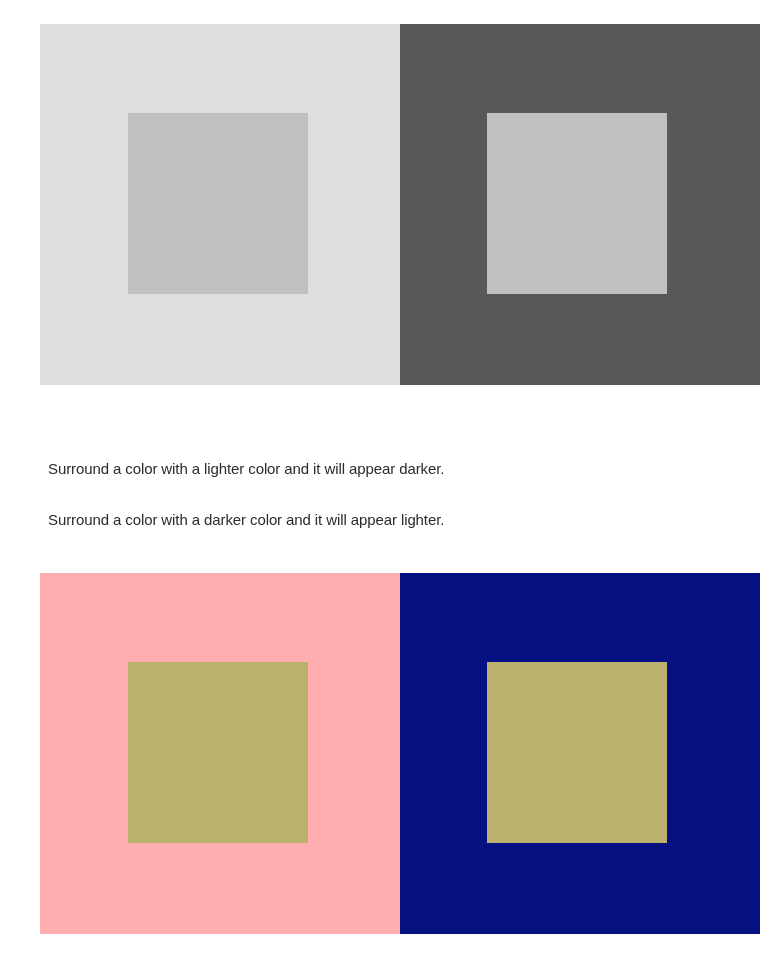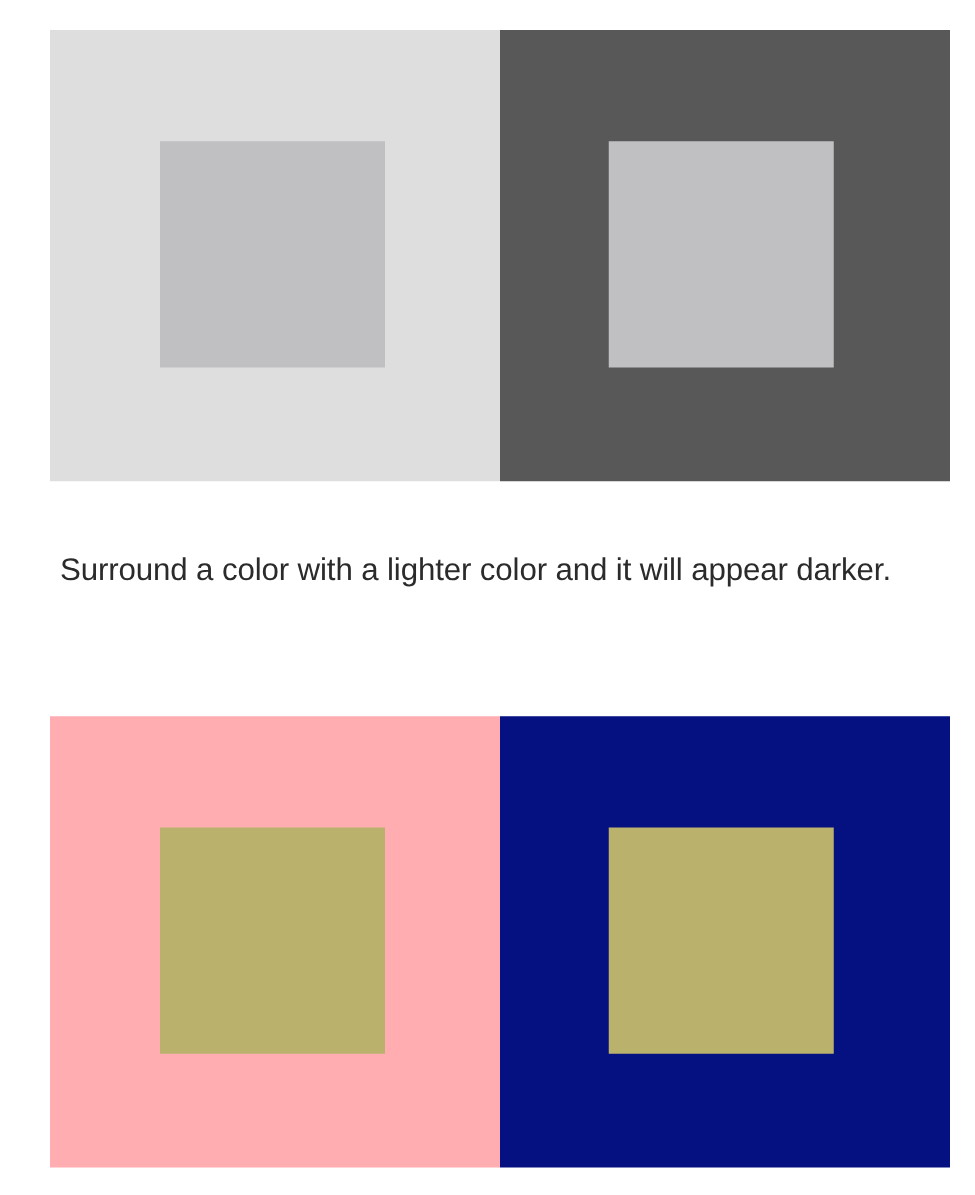--- a/index.html
+++ b/index.html
@@ -48,43 +48,45 @@
   }
 
   .caption {
     position: absolute;
     left: 48px;
     top: 437px;
     width: 712px;
   }
 
   .caption-line {
-    font-size: 25px;
+    font-size: 15px;
     line-height: 39px;
     color: #2B2B2B;
     white-space: nowrap;
     letter-spacing: -0.1px;
+    margin-top: 12px;
   }
 </style>
 </head>
 <body>
 
 <div class="figure" id="figure-top">
 
   <div class="panel left" style="background-color: rgb(222, 222, 222);">
     <div class="inner-square" style="background-color: rgb(192, 192, 194);"></div>
   </div>
 
   <div class="panel right" style="background-color: rgb(88, 88, 88);">
     <div class="inner-square" style="background-color: rgb(192, 192, 194);"></div>
   </div>
 </div>
 
 <div class="caption">
   <div class="caption-line">Surround a color with a lighter color and it will appear darker.</div>
+  <div class="caption-line">Surround a color with a darker color and it will appear lighter.</div>
 </div>
 
 <div class="figure" id="figure-bottom">
 
   <div class="panel left" style="background-color: rgb(255, 173, 176);">
     <div class="inner-square" style="background-color: rgb(186, 178, 108);"></div>
   </div>
 
   <div class="panel right" style="background-color: rgb(6, 17, 129);">
     <div class="inner-square" style="background-color: rgb(186, 178, 108);"></div>

